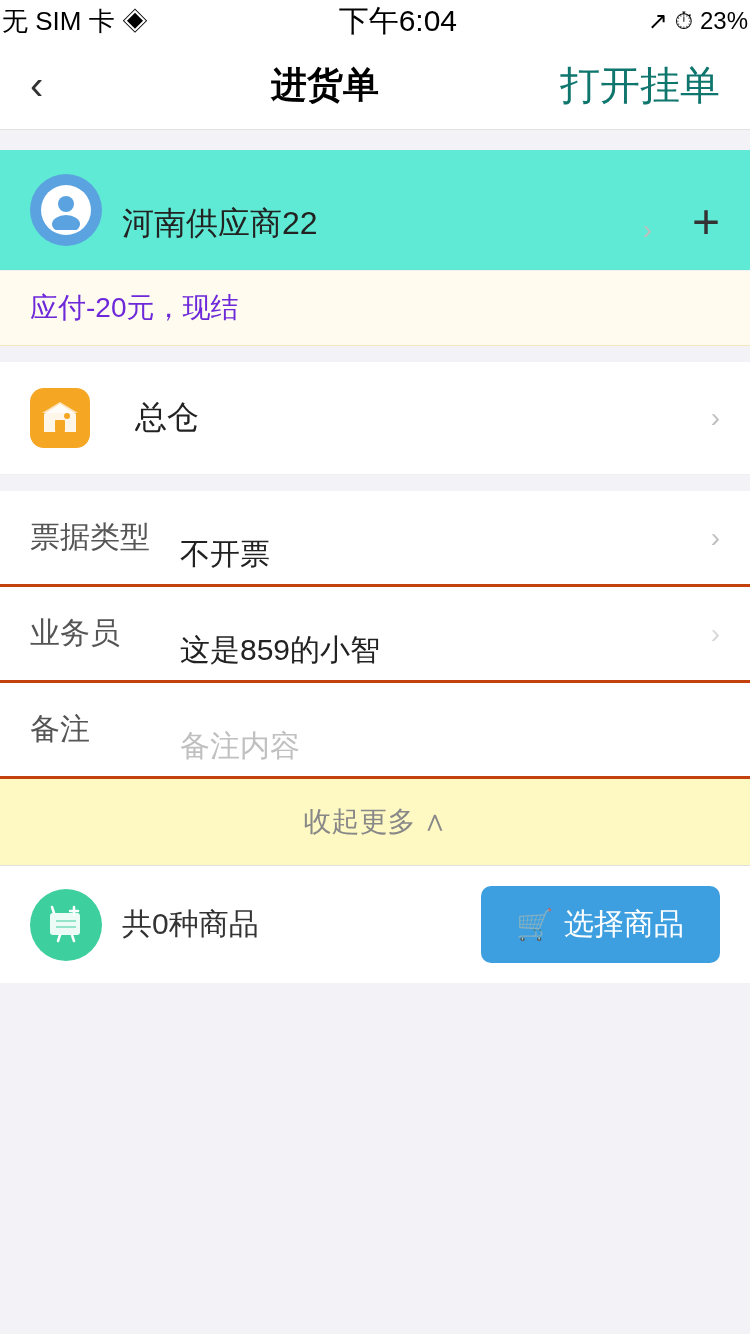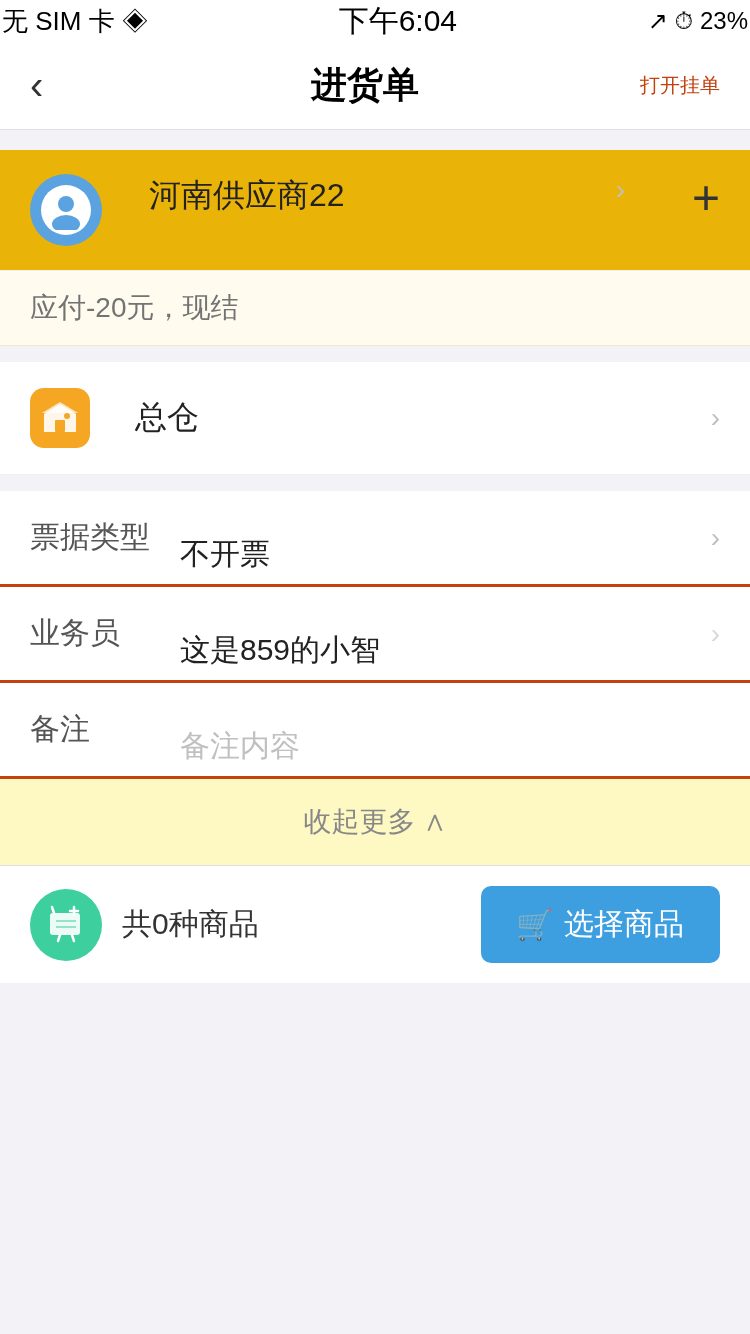--- a/index.html
+++ b/index.html
@@ -45,46 +45,45 @@
       color: #333;
       cursor: pointer;
       width: 60px;
     }
     .nav-title {
       font-size: 36px;
       font-weight: 600;
       color: #000;
     }
     .nav-right {
-      font-size: 20px;
-      color: #c2410c;
+      font-size: 40px;
+      color: #0f766e;
       font-weight: 400;
     }
 
     
     .section-divider {
       width: 100%;
       height: 20px;
       background: #f2f2f7;
     }
 
     
     .card-section {
       background: #fff;
       margin-bottom: 0;
     }
 
     
     .supplier-row {
       display: flex;
-      align-items: flex-start;
+      align-items: flex-end;
       padding: 24px 30px;
-      background: #eab308;
+      background: #5eead4;
       border-bottom: 1px solid #f0f0f0;
-      gap: 27px;
     }
     .supplier-avatar {
       width: 72px;
       height: 72px;
       border-radius: 50%;
       background: #5ba3e0;
       display: flex;
       align-items: center;
       justify-content: center;
       margin-right: 20px;
@@ -115,21 +114,21 @@
       color: #333;
       line-height: 1;
       padding-left: 10px;
     }
 
     
     .notice-row {
       background: #fffbef;
       padding: 18px 30px;
       font-size: 28px;
-      color: #737373;
+      color: #6d28d9;
       border-bottom: 1px solid #f5e8c0;
     }
 
     
     .warehouse-row {
       display: flex;
       align-items: center;
       padding: 26px 30px;
       background: #fff;
       border-bottom: 1px solid #f0f0f0;

